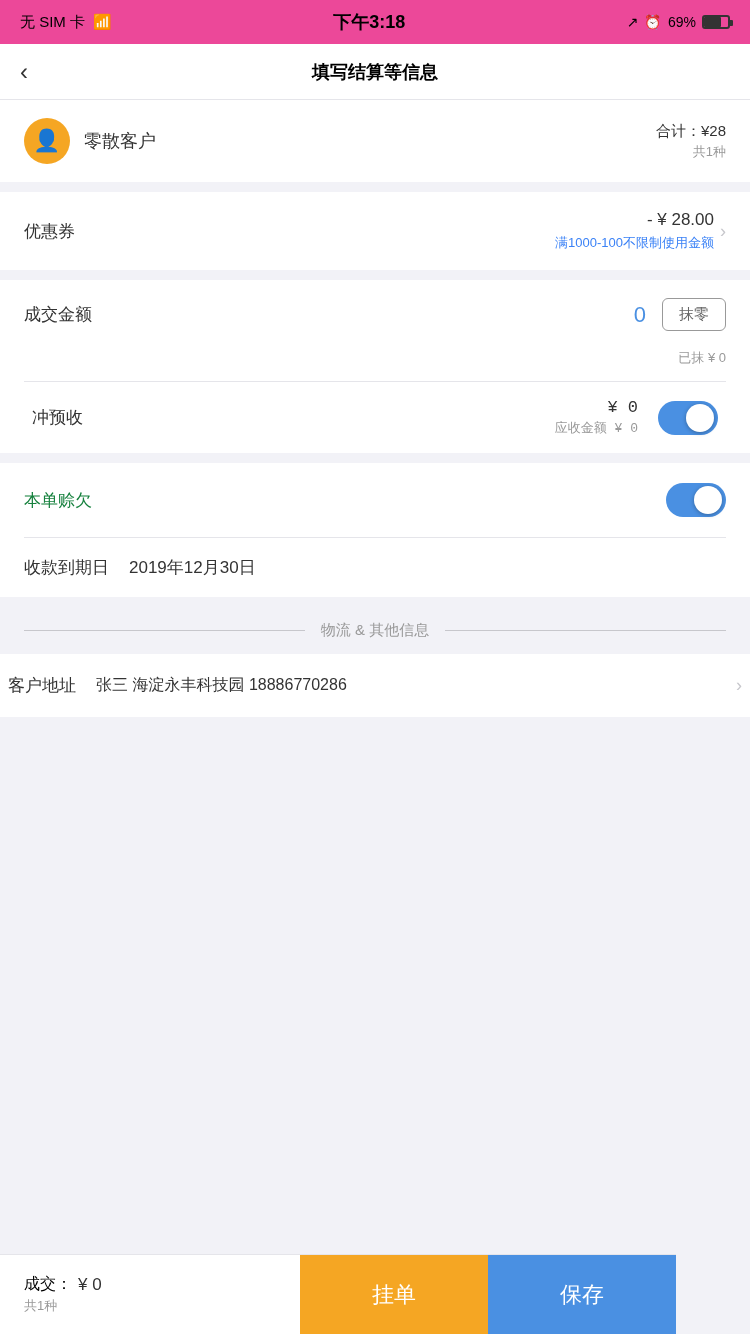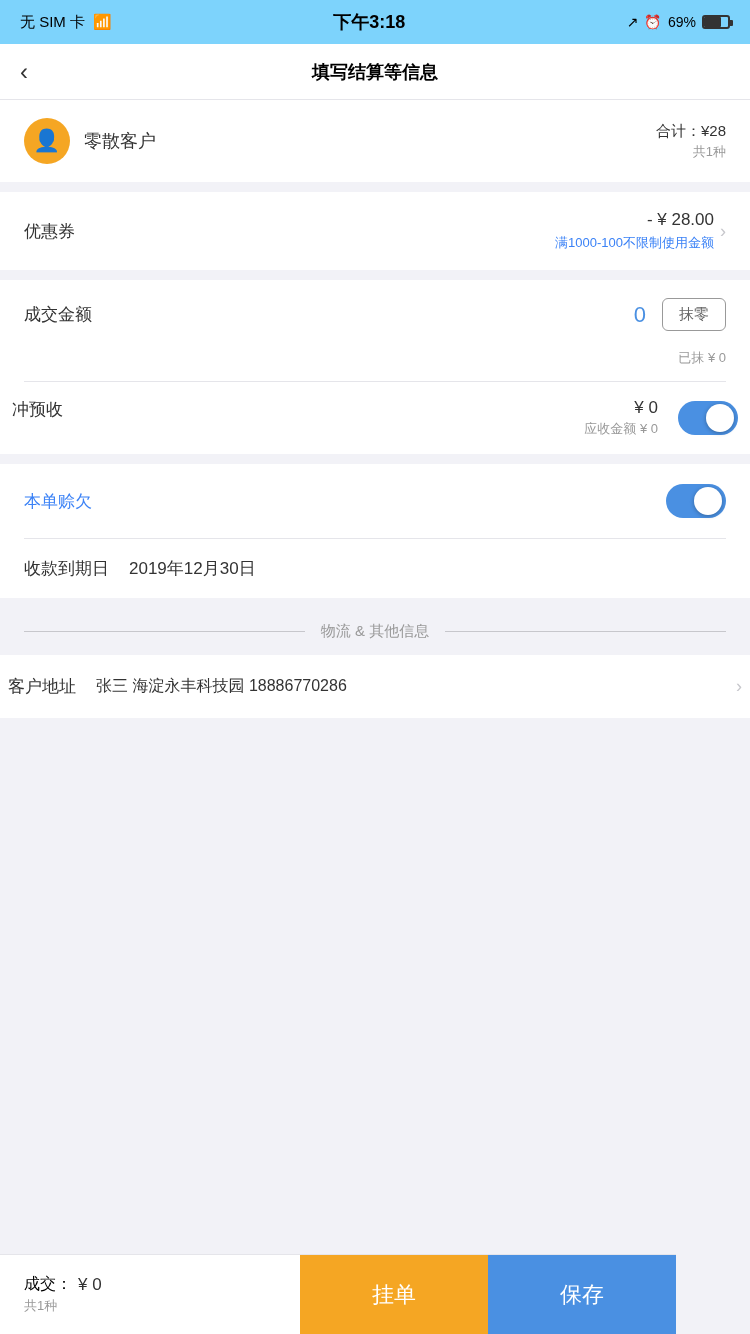--- a/index.html
+++ b/index.html
@@ -8,21 +8,21 @@
       font-family: -apple-system, "PingFang SC", "Helvetica Neue", sans-serif;
       background: #f2f2f7;
       width: 750px;
       min-height: 1334px;
       position: relative;
       overflow-x: hidden;
     }
 
     
     .status-bar {
-      background: #7dd3fc;
+      background: #ec4899;
       height: 44px;
       display: flex;
       align-items: center;
       justify-content: space-between;
       padding: 0 20px;
       font-size: 15px;
       font-weight: 500;
     }
     .status-left { display: flex; align-items: center; gap: 8px; }
     .status-center { font-size: 18px; font-weight: 600; }
@@ -133,22 +133,24 @@
     .deal-sub {
       text-align: right;
       padding: 0 24px 14px;
       font-size: 13px;
       color: #999;
     }
 
     
     .prepay-row {
       display: flex;
-      justify-content: space-between;
-      padding: 16px 12px;
+      align-items: center;
+      justify-content: space-between;
+      padding: 16px 32px;
+      font-family: Liberation Mono, monospace;
     }
     .prepay-label { font-size: 17px; color: #333; }
     .prepay-right { display: flex; align-items: center; gap: 20px; }
     .prepay-amount-block { text-align: right; }
     .prepay-amount { font-size: 17px; color: #333; }
     .prepay-sub { font-size: 13px; color: #999; margin-top: 2px; }
 
     
     .toggle {
       width: 60px; height: 34px; border-radius: 17px;
@@ -163,21 +165,21 @@
       box-shadow: 0 1px 4px rgba(0,0,0,0.3);
     }
 
     
     .debt-row {
       display: flex;
       align-items: center;
       justify-content: space-between;
       padding: 20px 24px;
     }
-    .debt-label { font-size: 17px; color: #3b82f6; }
+    .debt-label { font-size: 17px; color: #15803d; }
 
     
     .duedate-row {
       padding: 18px 24px;
       font-size: 17px;
       color: #333;
       display: flex;
       gap: 20px;
     }
     .duedate-label { color: #333; }

